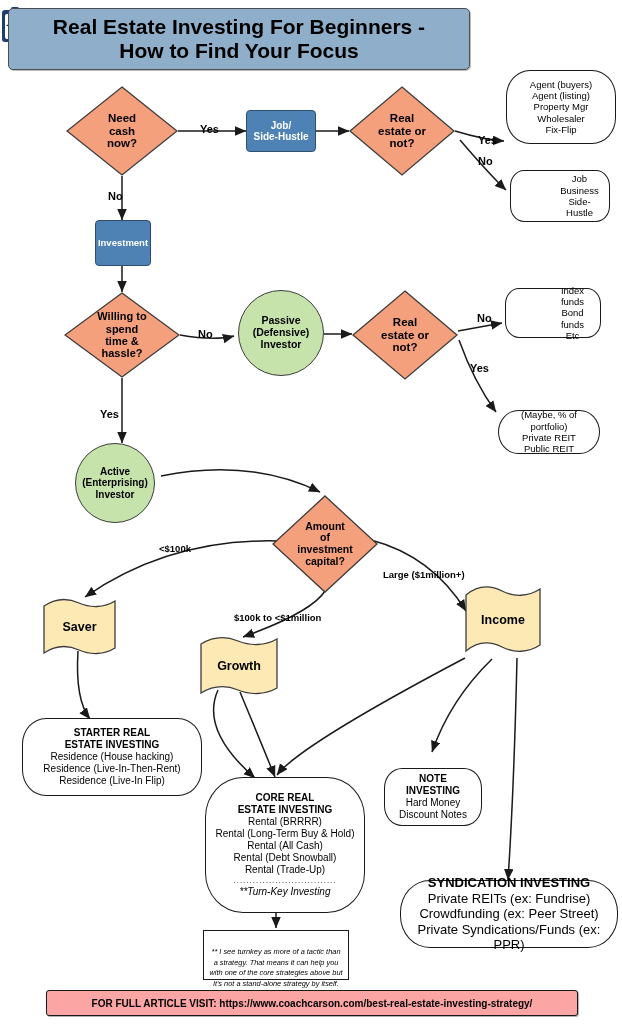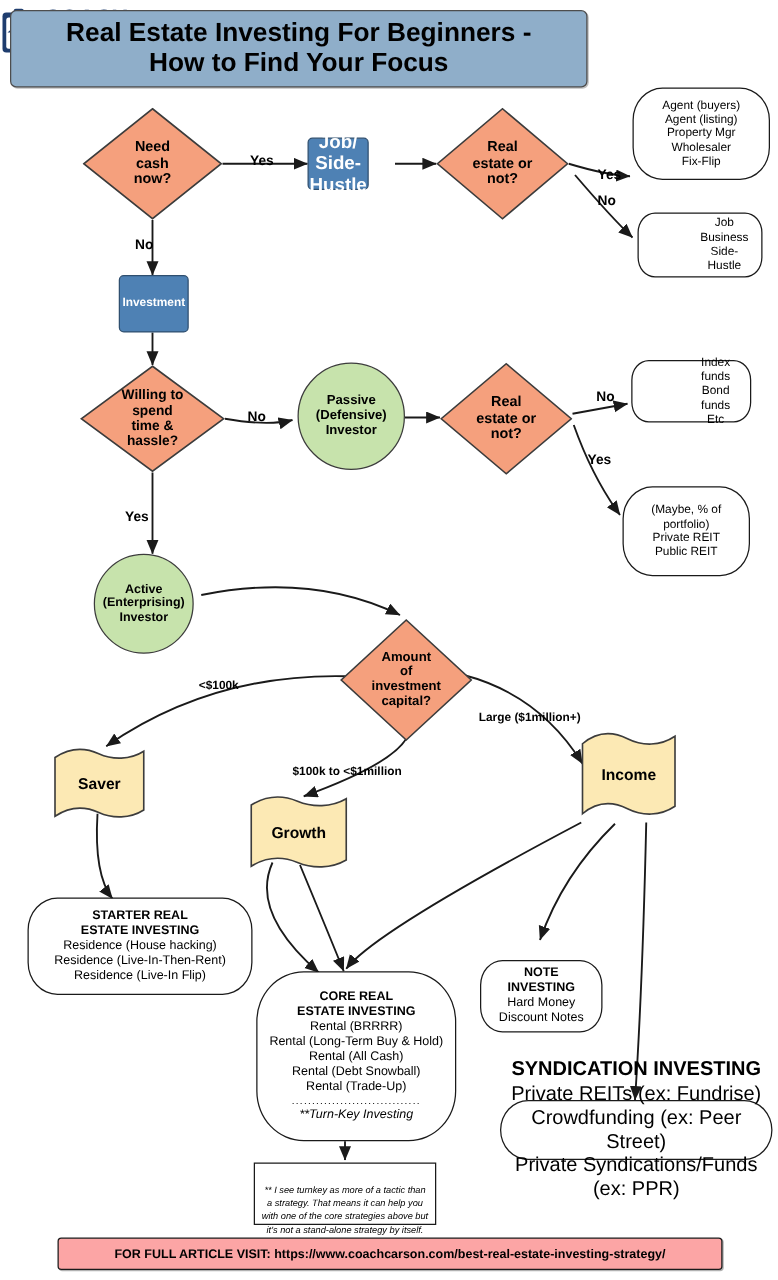--- a/index.html
+++ b/index.html
@@ -173,21 +173,21 @@
     <svg class="dshape" viewBox="0 0 112 90" preserveAspectRatio="none">
       <polygon points="56,1 111,45 56,89 1,45" fill="#F5A07D" stroke="#3c3c3c" stroke-width="1.3"></polygon>
     </svg>
     <div class="dtxt" style="white-space:pre-line;">Need
 cash
 now?</div>
   </div>
 
   <div class="elabel" style="left:200px;top:123px;">Yes</div>
 
-  <div class="node bluebox" style="left:246px;top:110px;width:49px;height:42px;font-size:15px;">
+  <div class="node bluebox" style="left:246px;top:110px;width:70px;height:42px;font-size:10px;">
     <span style="white-space:pre-line;">Job/
 Side-Hustle</span>
   </div>
 
   <div class="node diamond" style="left:349px;top:86px;width:106px;height:90px;">
     <svg class="dshape" viewBox="0 0 106 90" preserveAspectRatio="none">
       <polygon points="53,1 105,45 53,89 1,45" fill="#F5A07D" stroke="#3c3c3c" stroke-width="1.3"></polygon>
     </svg>
     <div class="dtxt" style="white-space:pre-line;">Real
 estate or
@@ -246,21 +246,21 @@
 
   <div class="elabel" style="left:477px;top:312px;">No</div>
   <div class="elabel" style="left:470px;top:362px;">Yes</div>
 
   <div class="node roundbox smallpill" style="left:505px;top:288px;width:96px;height:50px;font-size:9.5px;">
     <span class="li">Index funds</span>
     <span class="li">Bond funds</span>
     <span class="li">Etc</span>
   </div>
 
-  <div class="node roundbox" style="left:498px;top:389px;width:102px;height:72px;font-size:9.5px;">
+  <div class="node roundbox" style="left:498px;top:410px;width:102px;height:44px;font-size:9.5px;">
     <span class="li">(Maybe, % of</span>
     <span class="li">portfolio)</span>
     <span class="li">Private REIT</span>
     <span class="li">Public REIT</span>
   </div>
 
   <div class="elabel" style="left:100px;top:408px;">Yes</div>
 
   <div class="node circle" style="left:75px;top:443px;width:80px;height:80px;font-size:10px;">
     <span style="white-space:pre-line;">Active
@@ -323,21 +323,21 @@
     <span class="li" style="font-style:italic;">**Turn-Key Investing</span>
   </div>
 
   <div class="node roundbox" style="left:384px;top:768px;width:98px;height:58px;font-size:10px;border-radius:18px/20px;">
     <span class="hd">NOTE</span>
     <span class="hd">INVESTING</span>
     <span class="li">Hard Money</span>
     <span class="li">Discount Notes</span>
   </div>
 
-  <div class="node roundbox" style="left:400px;top:880px;width:218px;height:48px;font-size:16px;border-radius:30px/32px;align-items:center;">
+  <div class="node roundbox" style="left:400px;top:880px;width:218px;height:68px;font-size:13px;border-radius:30px/32px;align-items:center;">
     <span class="hd">SYNDICATION INVESTING</span>
     <span class="li">Private REITs (ex: Fundrise)</span>
     <span class="li">Crowdfunding (ex: Peer Street)</span>
     <span class="li">Private Syndications/Funds (ex: PPR)</span>
   </div>
 
   <div class="footnote" style="left:203px;top:930px;width:146px;height:50px;">** I see turnkey as more of a tactic than a strategy. That means it can help you with one of the core strategies above but it's not a stand-alone strategy by itself.</div>
 
   <div class="footer">
     <span>FOR FULL ARTICLE VISIT: https://www.coachcarson.com/best-real-estate-investing-strategy/</span>

